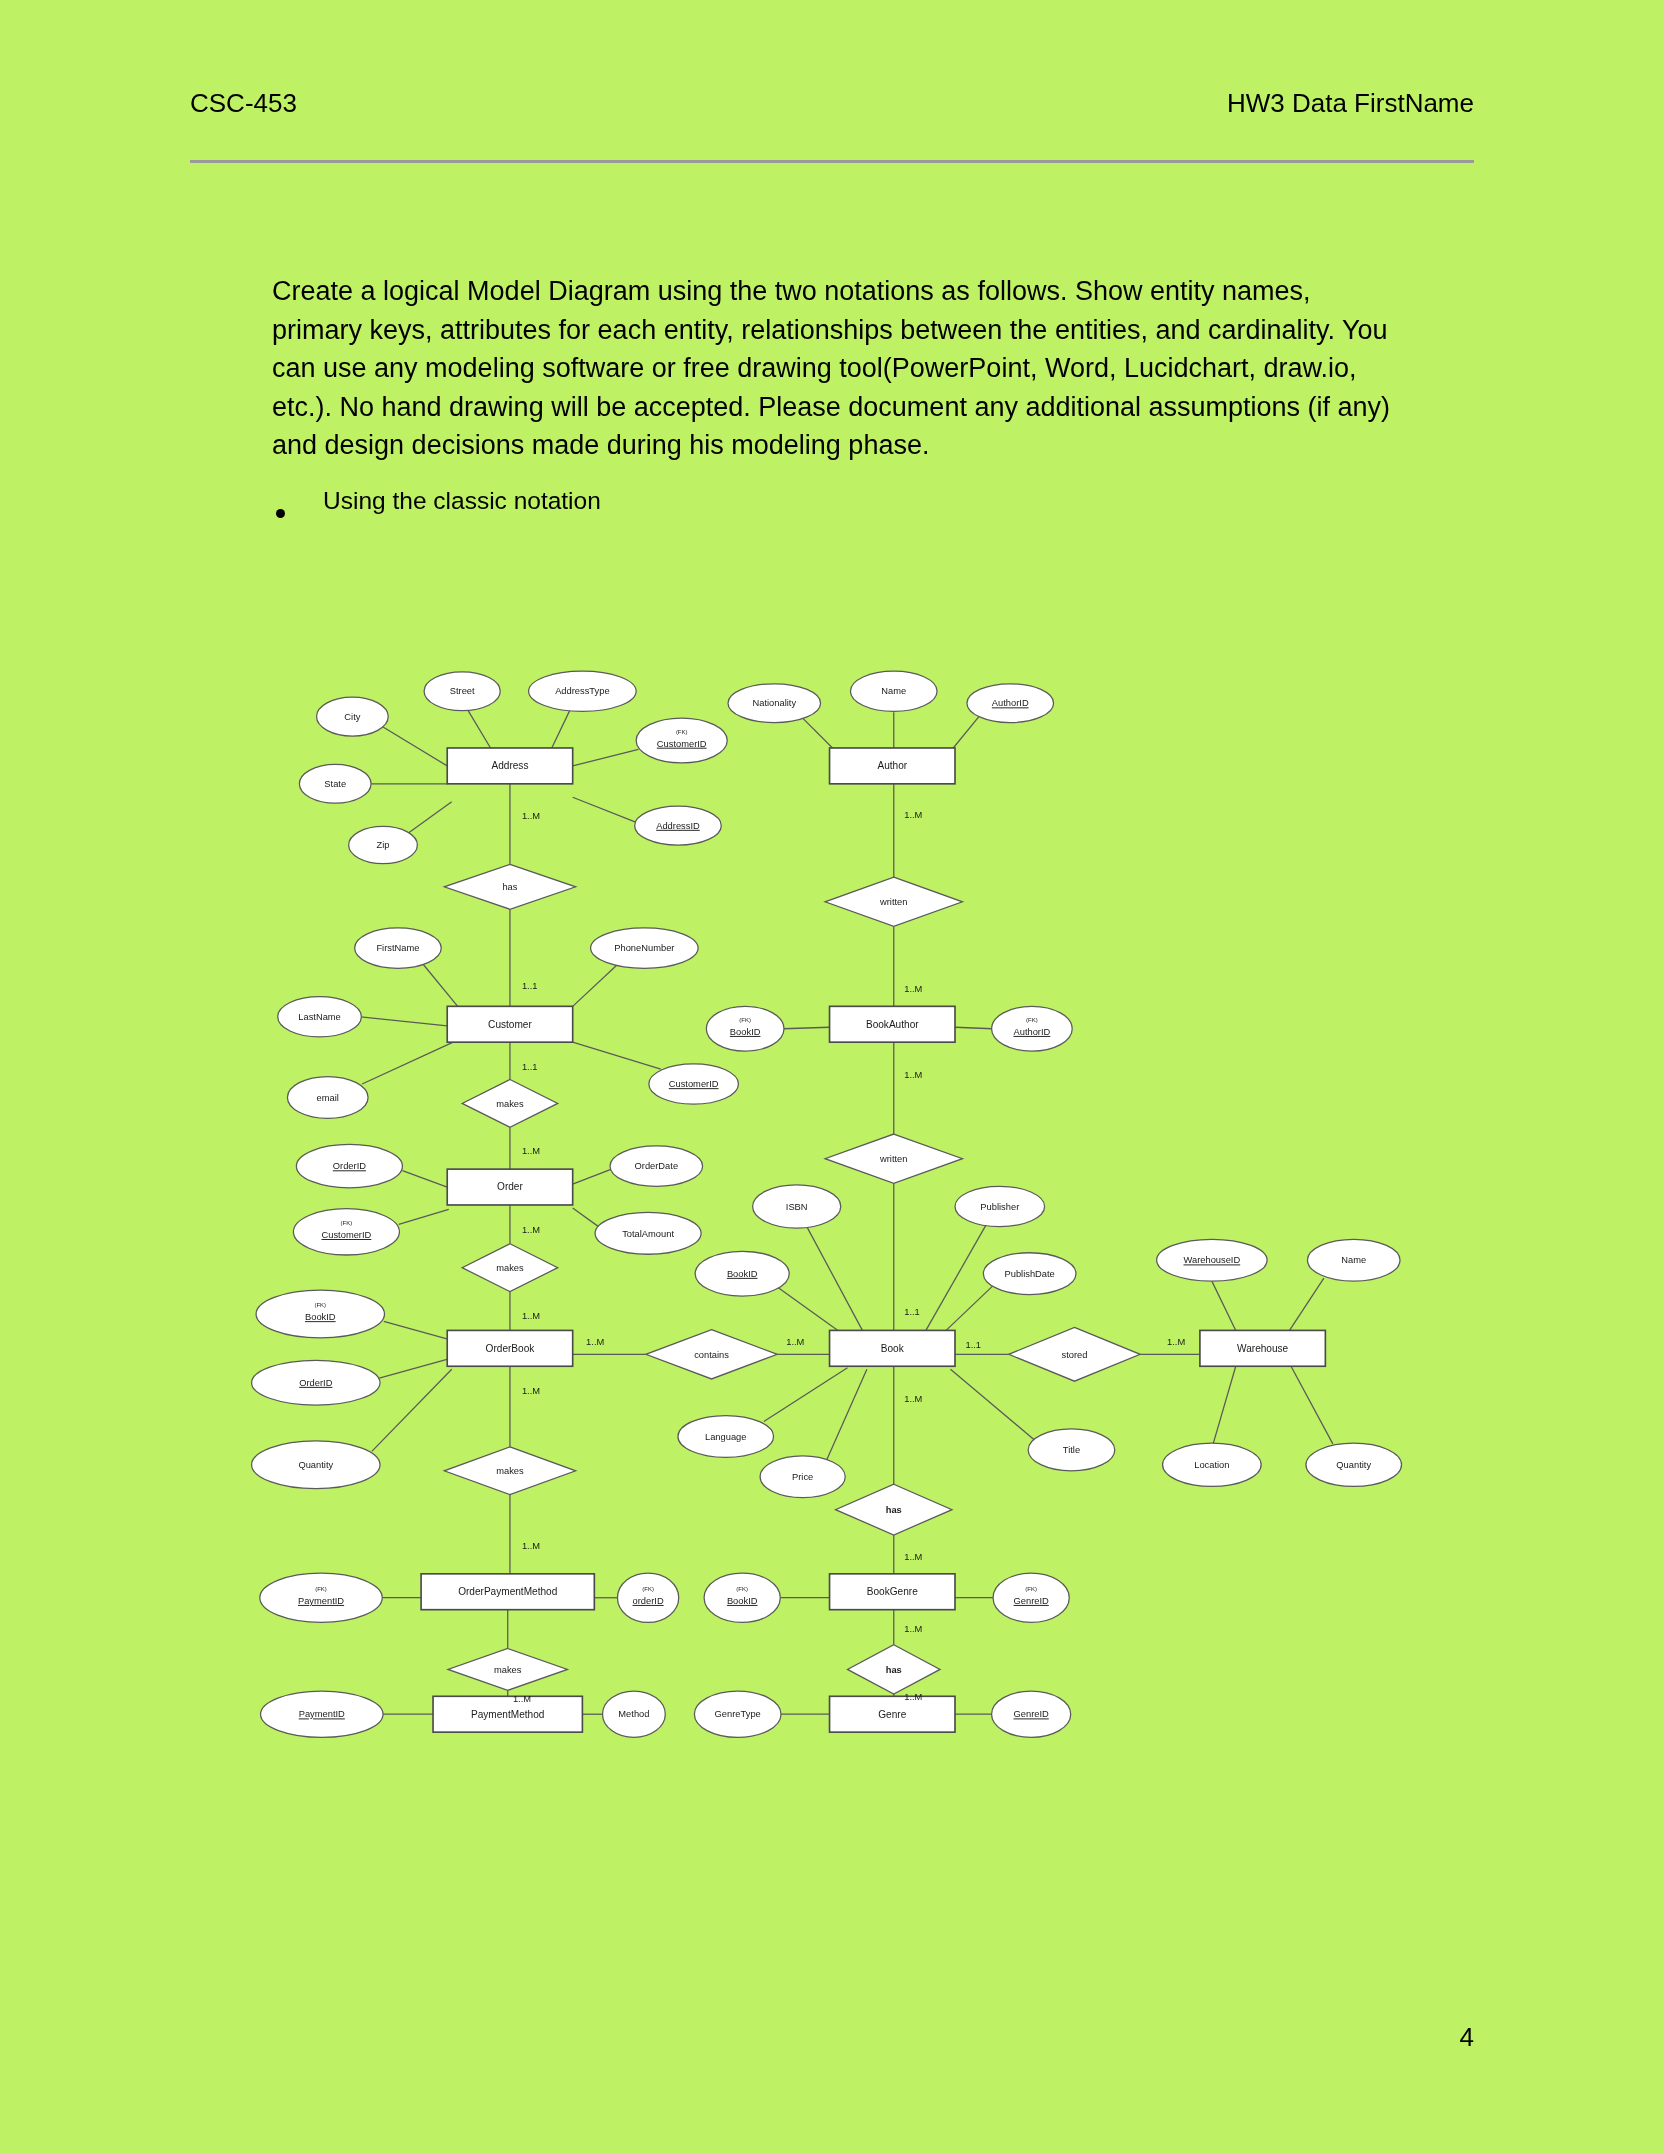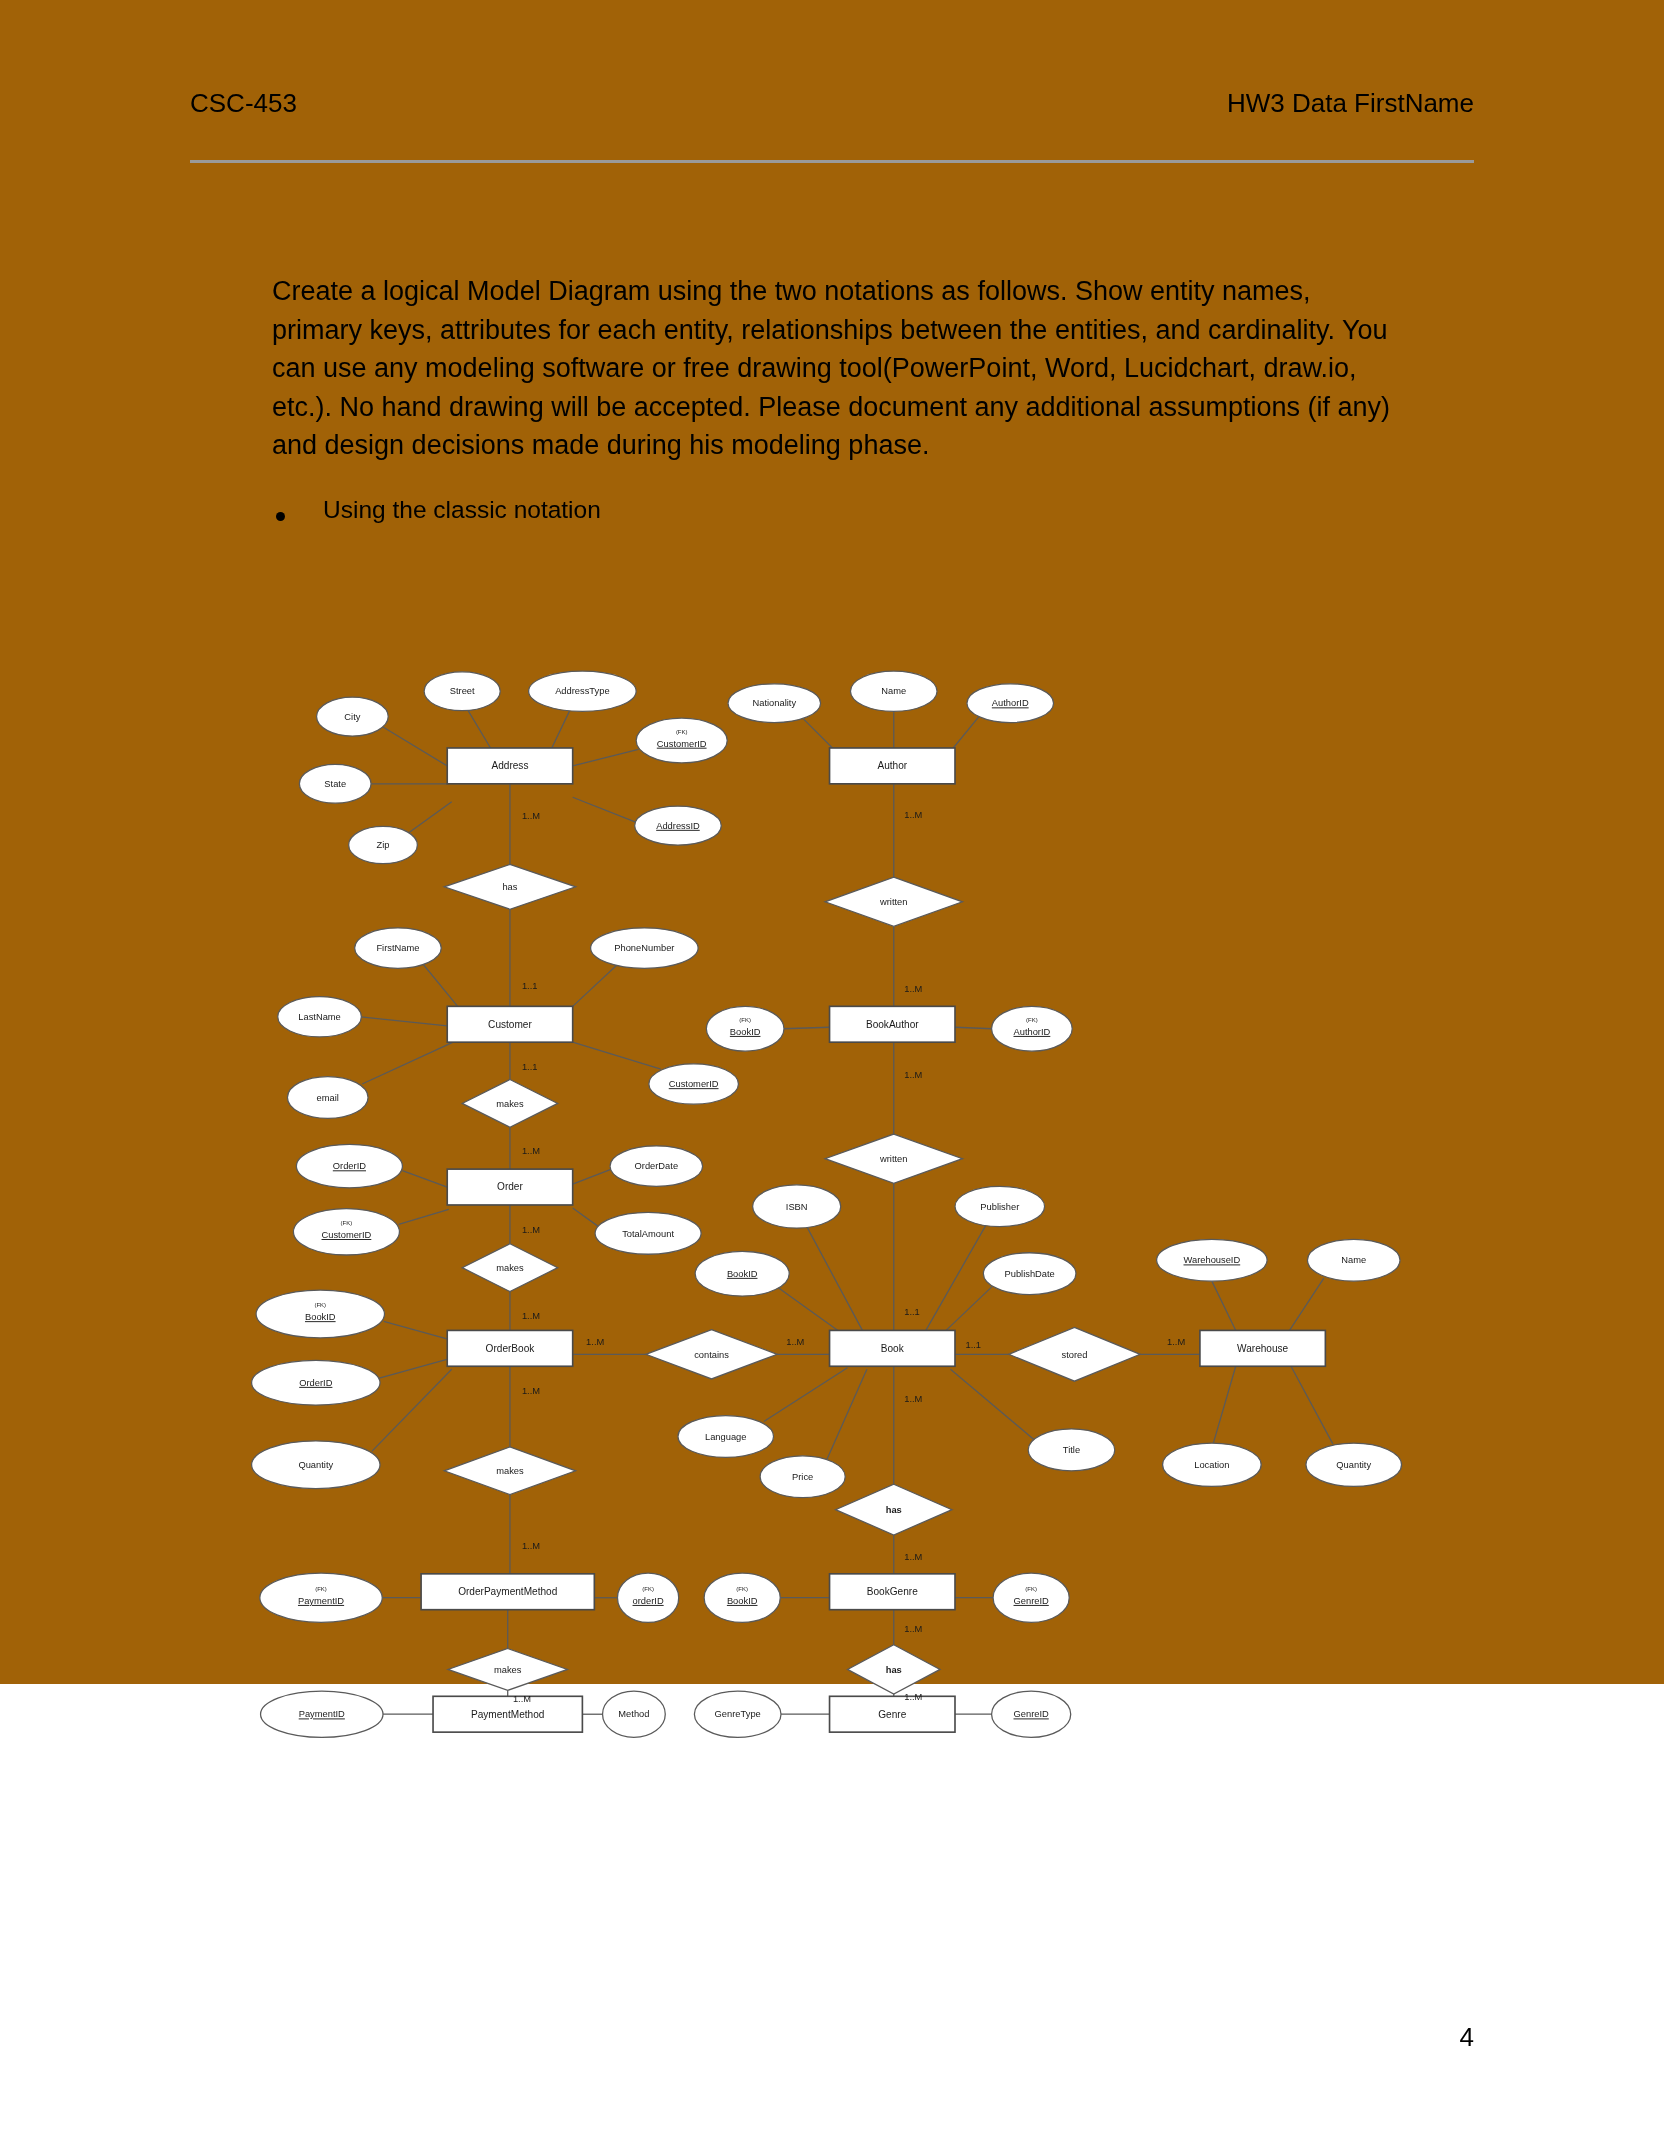--- a/index.html
+++ b/index.html
@@ -1,24 +1,24 @@
 <!DOCTYPE html>
 <html><head>
 <meta charset="utf-8">
 <style>
   html,body{margin:0;padding:0;background:#ffffff;}
   body{width:1664px;height:2153px;font-family:"Liberation Sans",sans-serif;color:#000;overflow:hidden;}
-  .page{position:relative;width:1664px;height:1684px;background:#a16207;}
+  .page{position:relative;width:1664px;height:2153px;background:#bef264;}
   .hdr{position:absolute;top:88px;left:0;width:1664px;height:34px;}
   .hdr-left{position:absolute;left:190px;top:0;font-size:26px;color:#000;}
   .hdr-right{position:absolute;right:190px;top:0;font-size:26px;color:#000;}
   .rule{position:absolute;left:190px;top:160px;width:1284px;height:3px;background:#9a9a9a;}
   .title{position:absolute;left:228px;top:186px;font-size:42px;font-weight:400;letter-spacing:0px;color:#000;}
   .para{position:absolute;left:272px;top:272px;width:1135px;font-size:27px;line-height:38.5px;color:#000;}
-  .bullet-row{position:absolute;left:276px;top:484px;width:900px;font-size:24.5px;line-height:34px;display:flex;align-items:center;margin-top:9px;}
+  .bullet-row{position:absolute;left:276px;top:484px;width:900px;font-size:24.5px;line-height:34px;display:flex;align-items:flex-end;}
   .bullet-dot{width:9px;height:9px;border-radius:50%;background:#000;margin-top:12px;margin-right:38px;flex:0 0 auto;}
   .pageno{position:absolute;right:190px;top:2022px;font-size:26px;color:#000;}
   .diagram{position:absolute;left:250px;top:630px;width:1180px;height:1160px;}
   svg{display:block;}
   .ent rect{fill:#ffffff;stroke:#4a4a4a;stroke-width:2.2;}
   .attr ellipse{fill:#ffffff;stroke:#5a5a5a;stroke-width:1.7;}
   .rel polygon{fill:#ffffff;stroke:#5a5a5a;stroke-width:1.7;}
   .edge{stroke:#5a5a5a;stroke-width:1.7;fill:none;}
   text{font-family:"Liberation Sans",sans-serif;fill:#1a1a1a;}
   .t-ent{font-size:13.5px;text-anchor:middle;dominant-baseline:middle;}

